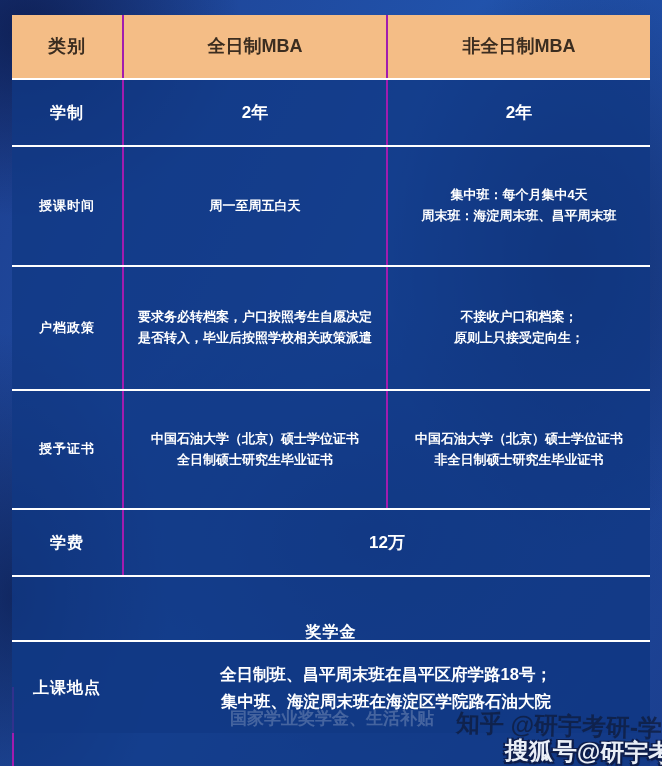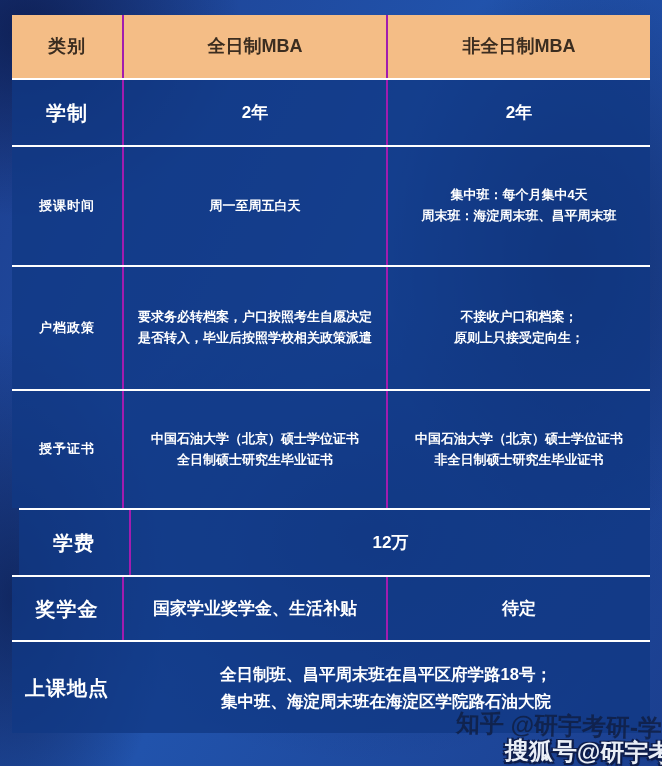--- a/index.html
+++ b/index.html
@@ -36,37 +36,37 @@
     padding: 18px 10px;
     color: #ffffff;
     font-weight: bold;
     font-size: 17px;
     line-height: 1.6;
     white-space: pre-line;
     background: rgba(17,56,132,0.78);
   }
   .cell + .cell { border-left: 2px solid #a21caf; }
 
-  .col-label { flex: 0 0 110px; font-size: 20px; letter-spacing: 1px; }
+  .col-label { flex: 0 0 110px; font-size: 16px; letter-spacing: 1px; }
   .col-val { flex: 1 1 0; }
 
   .header-row .cell {
     background: #f4bd86;
     color: #3b2d20;
     font-size: 18px;
   }
 
   .r-header   { height: 63px; }
   .r-duration { height: 65px; }
   .r-quota    { height: 62px; }
   .r-schedule { height: 118px; }
   .r-hukou    { height: 122px; }
   .r-cert     { height: 117px; }
-  .r-tuition  { height: 65px; margin-left: 7px; }
-  .r-scholar  { height: 63px; }
+  .r-tuition  { height: 65px; }
+  .r-scholar  { height: 63px; flex-direction: column; }
   .r-location { height: 91px; }
 
   .r-schedule .cell, .r-hukou .cell, .r-cert .cell { font-size: 13px; }
   .r-location .col-merged { font-size: 16.5px; }
 
   .col-merged { flex: 1 1 0; }
 
   .watermark-zhihu {
     position: absolute;
     left: 456px; top: 710px;

